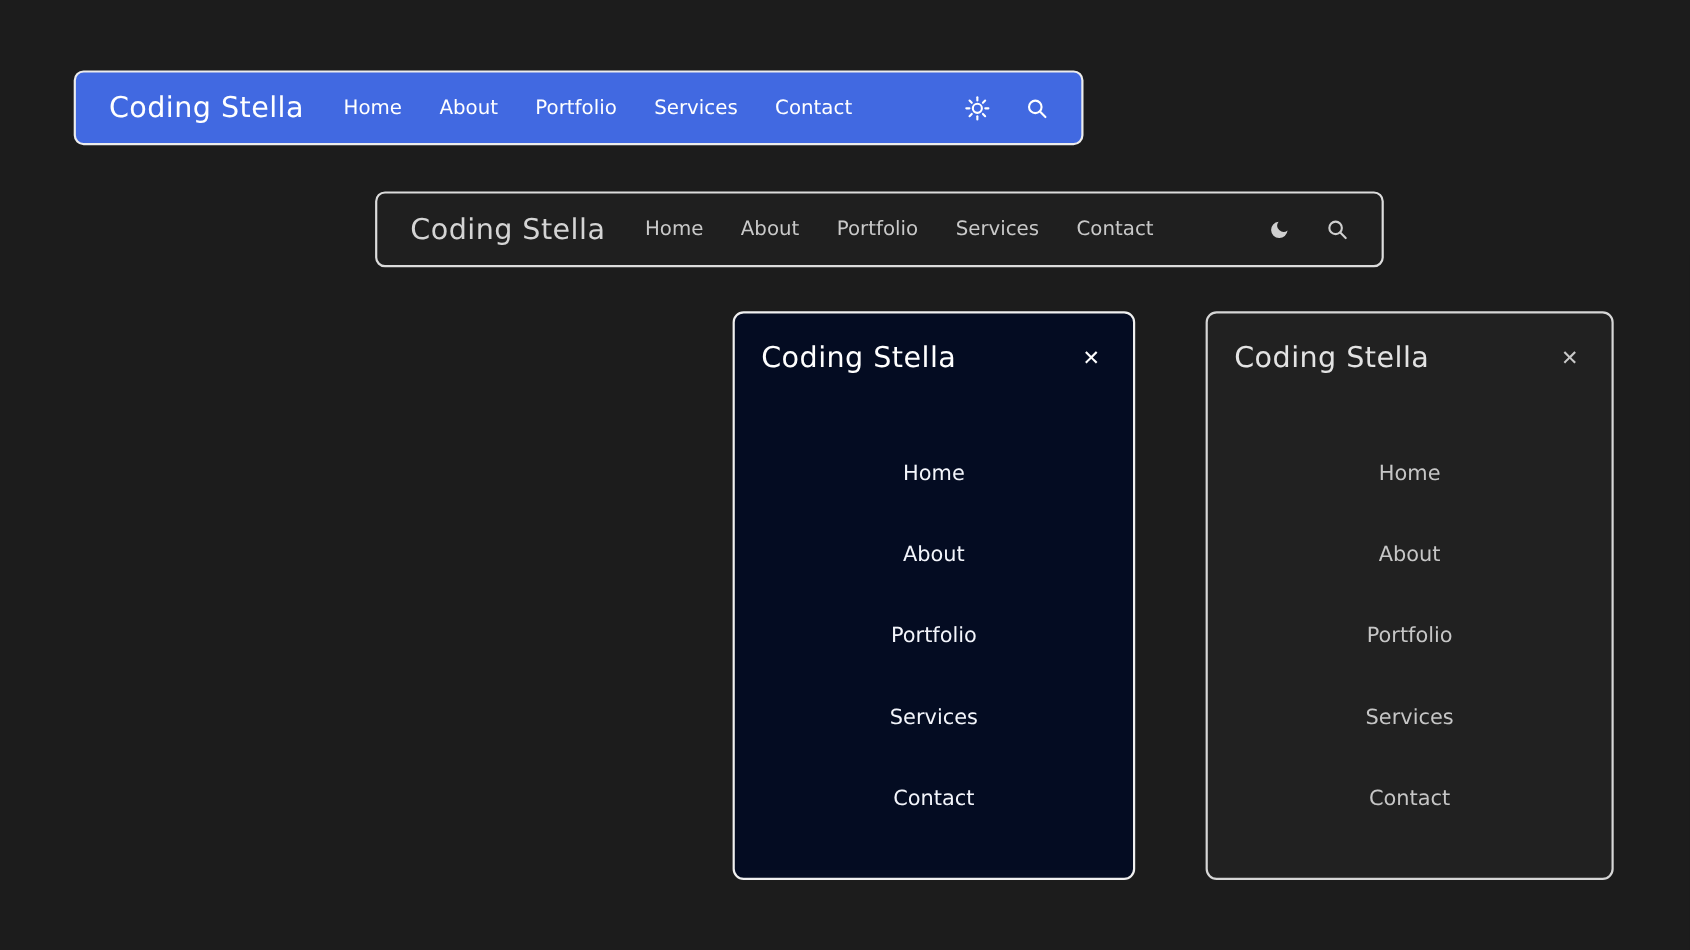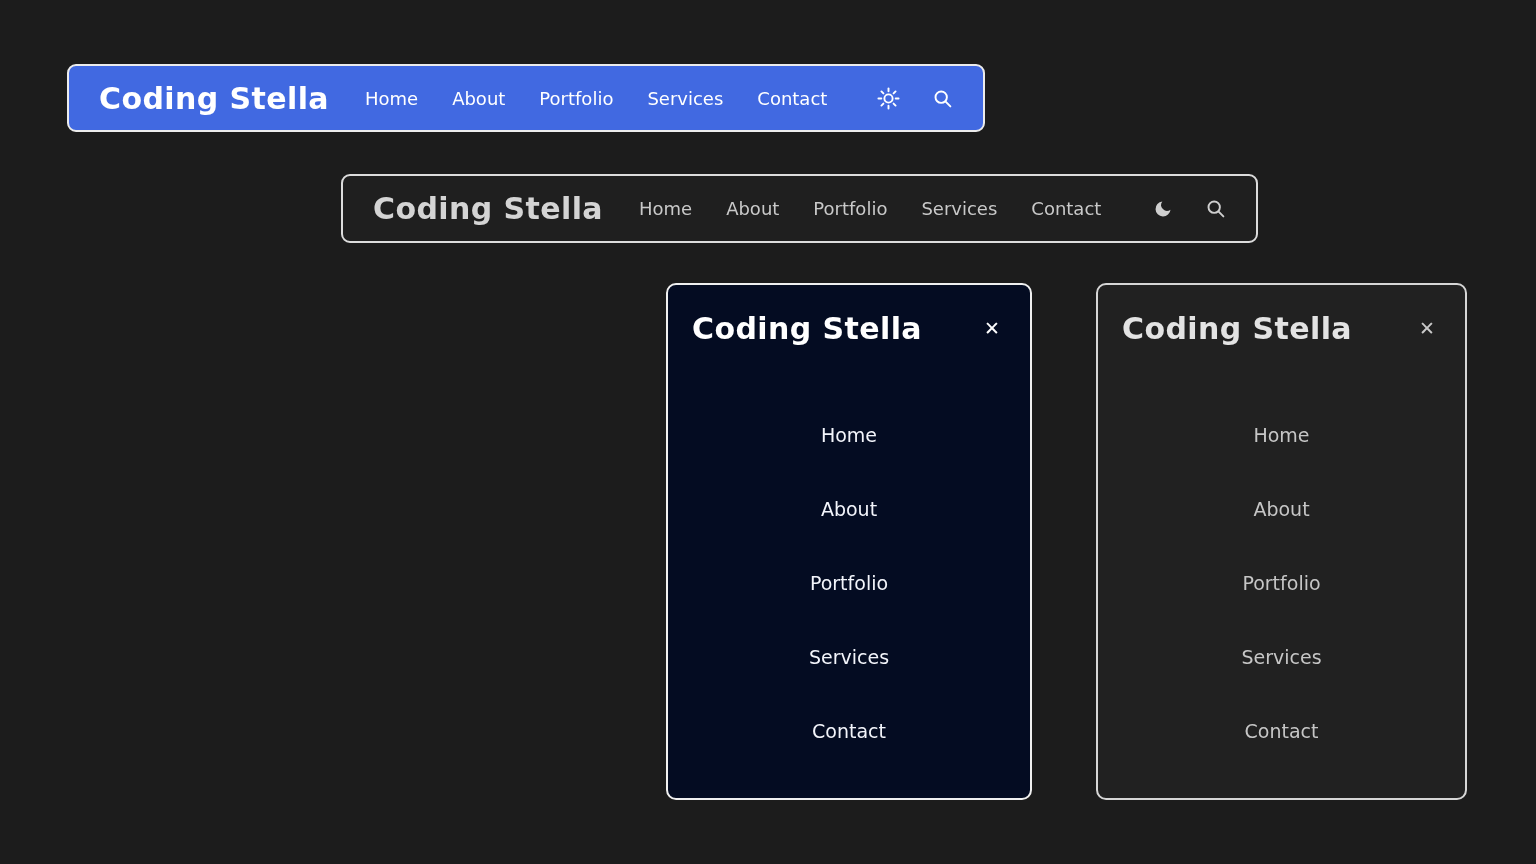--- a/index.html
+++ b/index.html
@@ -25,22 +25,22 @@
     border: 2px solid #ececec;
     color: #ffffff;
   }
   .navbar-dark {
     left: 341px; top: 174px; width: 917px; height: 69px;
     background: #1f1f1f;
     border: 2px solid #dcdcdc;
     color: #c9c9c9;
   }
   .brand {
-    font-size: 30px;
-    font-weight: 700;
+    font-size: 26px;
+    font-weight: 400;
     letter-spacing: 0.4px;
     white-space: nowrap;
   }
   .navbar-blue .brand { color: #ffffff; }
   .navbar-dark .brand { color: #d4d4d4; }
   .links {
     display: flex;
     align-items: center;
     gap: 34px;
     margin-left: 36px;

